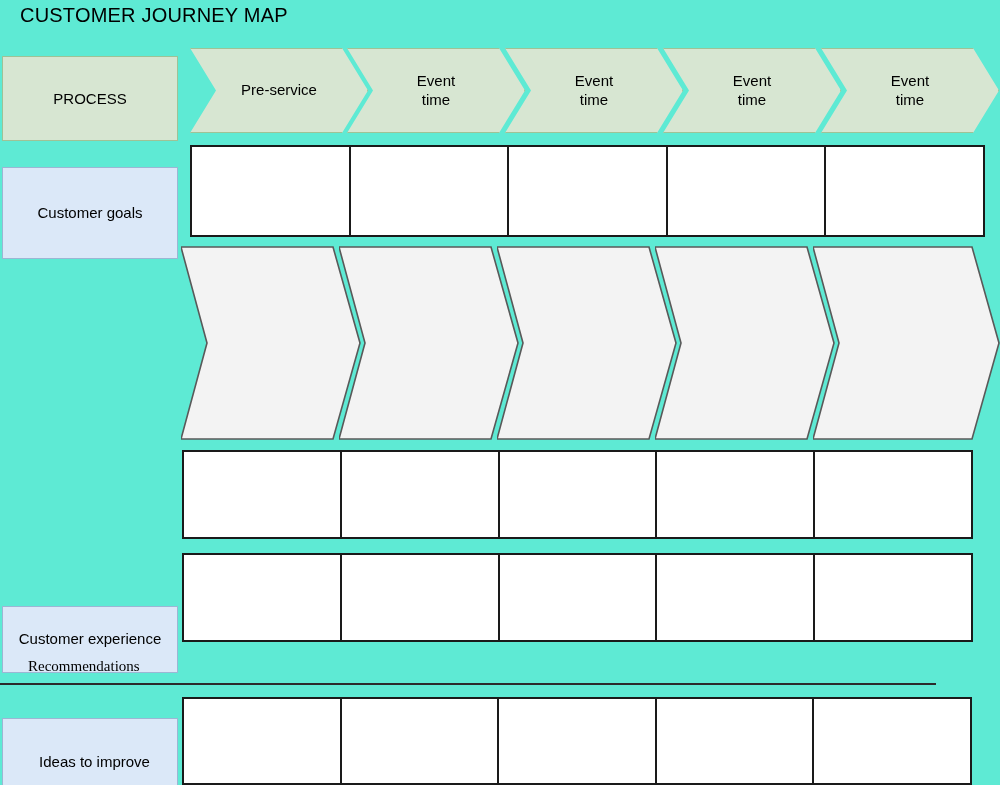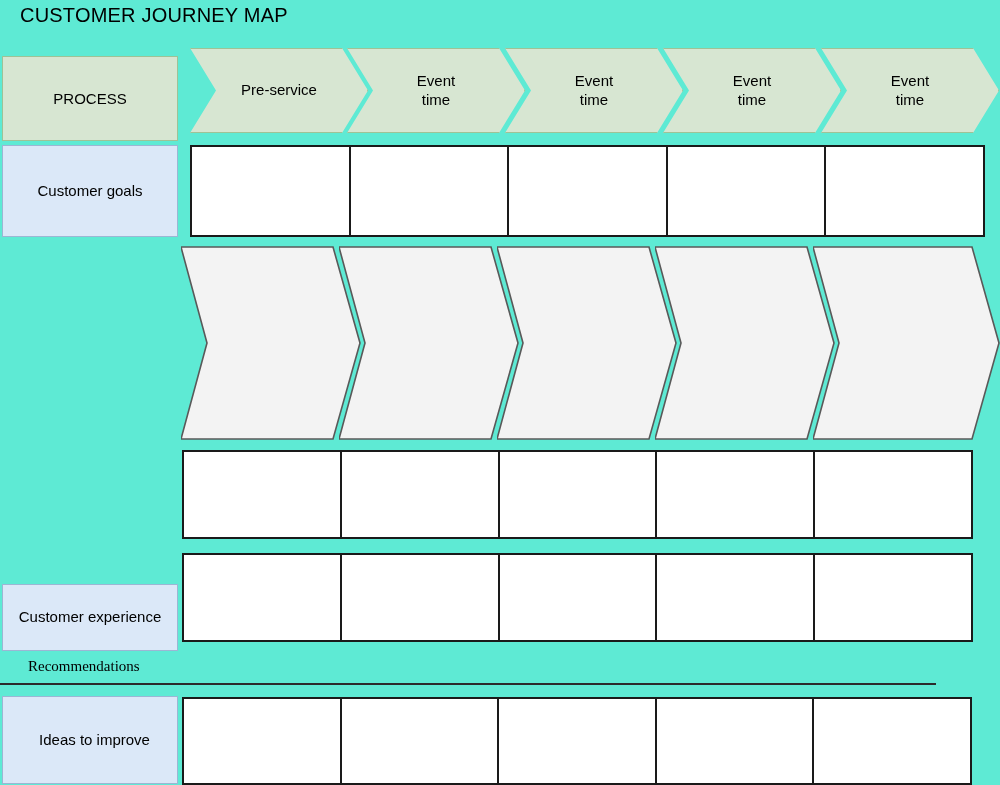--- a/index.html
+++ b/index.html
@@ -38,20 +38,21 @@
     background: #dbe8f8;
     border: 1px solid #9cb6d4;
     display: flex;
     align-items: center;
     justify-content: center;
     text-align: center;
     font-size: 15px;
     line-height: 1.35;
     color: #000;
     padding: 2px 3px;
+    margin-top: 22px;
   }
 
   
   .process-label {
     background: #d7e6d2;
     border: 1px solid #9fc296;
     display: flex;
     align-items: center;
     justify-content: center;
     font-size: 15px;

